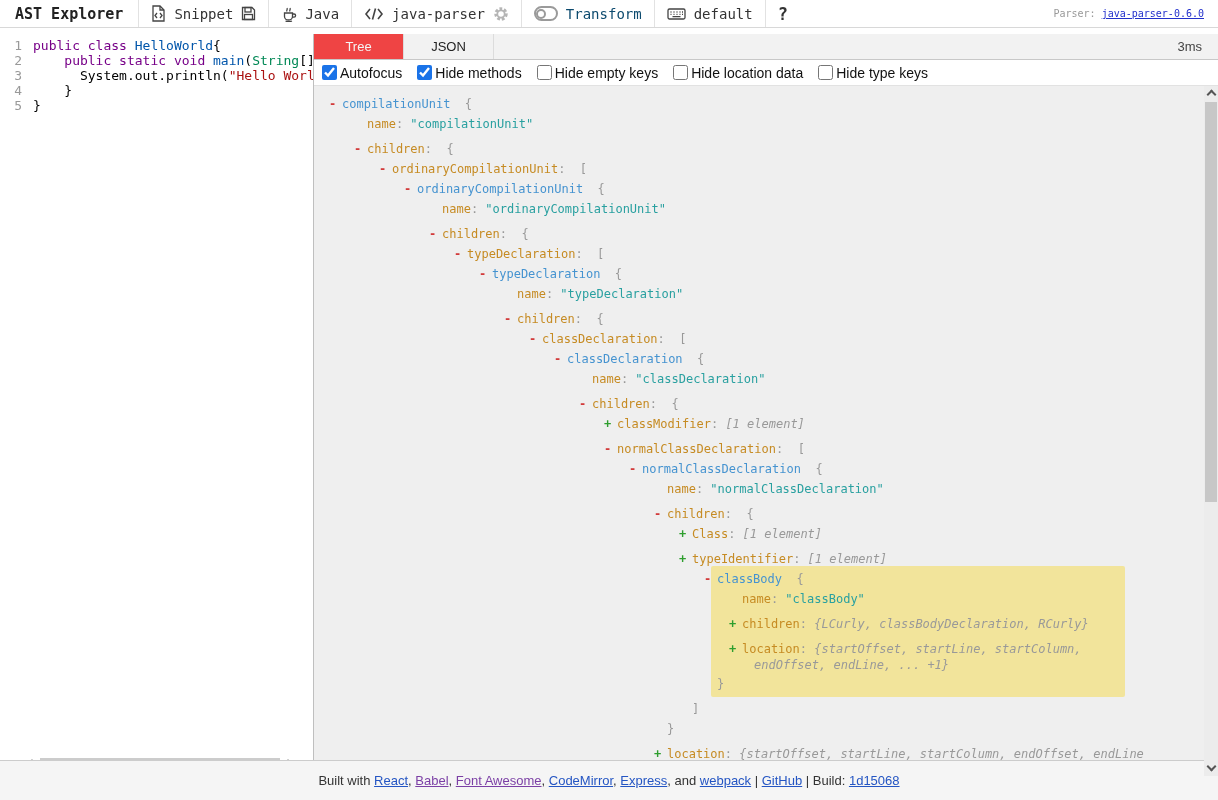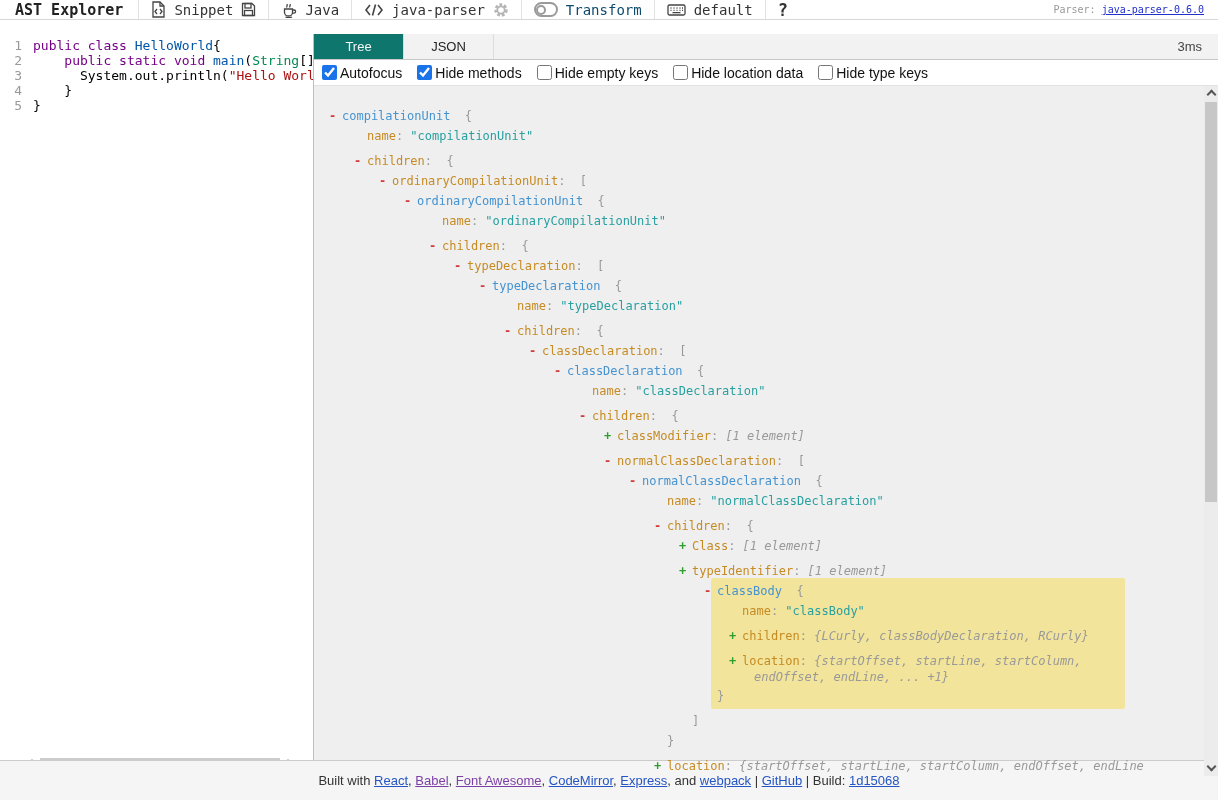--- a/index.html
+++ b/index.html
@@ -1,20 +1,20 @@
 <!DOCTYPE html>
 <html><head>
 <meta charset="utf-8">
 <style>
   * { margin:0; padding:0; box-sizing:border-box; }
   html,body { width:1218px; height:800px; overflow:hidden; background:#fff;
     font-family:"Liberation Sans", sans-serif; }
 
   
-  .toolbar { height:20px; background:#fff; border-bottom:1px solid #d8d8d8;
+  .toolbar { height:28px; background:#fff; border-bottom:1px solid #d8d8d8;
     display:flex; align-items:stretch; font-family:"DejaVu Sans Mono", monospace; }
   .tb-title { font-weight:bold; font-size:15px; color:#222; padding:0 15px;
     display:flex; align-items:center; border-right:1px solid #e2e2e2; }
   .tb-group { display:flex; align-items:center; gap:8px; padding:0 12px;
     border-right:1px solid #e2e2e2; font-size:14px; color:#333; cursor:pointer; }
   .tb-group .ico { display:flex; align-items:center; }
   .tb-label-dim { color:#0c4a6e; }
   .tb-help { font-weight:bold; font-size:17px; color:#333; }
   .tb-right { margin-left:auto; display:flex; align-items:center; gap:6px;
     padding-right:14px; font-size:10px; border-right:none; }
@@ -47,31 +47,31 @@
   .chev.right { transform:rotate(-45deg); }
   .chev.up    { transform:rotate(-135deg); width:7px; height:7px; }
   .chev.down  { transform:rotate(45deg);  width:7px; height:7px; }
 
   
   .right-pane { flex:1; display:flex; flex-direction:column; background:#efefef; min-width:0; }
   .tabbar { height:26px; background:#f2f2f2; border-bottom:1px solid #c8c8c8;
     display:flex; align-items:stretch; font-size:13px; }
   .tab { width:90px; display:flex; align-items:center; justify-content:center;
     color:#222; border-right:1px solid #dcdcdc; cursor:pointer; }
-  .tab.active { background:#0f766e; color:#f5f5f5; }
+  .tab.active { background:#ef4444; color:#f5f5f5; }
   .parse-time { margin-left:auto; display:flex; align-items:center; padding-right:16px; color:#444;text-align:center; }
 
   .settingsbar { height:26px; background:#fff; border-bottom:1px solid #e2e2e2;
     display:flex; align-items:center; padding-left:8px; gap:15px; font-size:14px; color:#111; }
   .settingsbar label { display:flex; align-items:center; gap:3px; cursor:pointer; }
   .settingsbar input { width:15px; height:15px; accent-color:#1a73e8; }
 
   .tree-wrap { flex:1; position:relative; overflow:hidden;
     font-family:"DejaVu Sans Mono", monospace; font-size:12px; }
-  .tree { padding-top:20px; }
+  .tree { padding-top:8px; }
   .t-line { height:20px; line-height:20px; white-space:pre; position:relative; z-index:1; }
   .t-line.gap { margin-top:5px; }
   .t-line.cont { height:15px; line-height:13px; }
   .exp { display:inline-block; width:13px; font-weight:bold; cursor:pointer; }
   .exp.minus { color:#d23b3b; }
   .exp.plus  { color:#2e9e2e; }
   .t-node{color:#4593d0} .t-key{color:#c68b23} .t-pun{color:#999}
   .t-str{color:#29a0a0} .t-prev{color:#999; font-style:italic}
   .hl-wrap { position:relative; }
   .hl-wrap::before { content:""; position:absolute; left:397px; width:414px;

